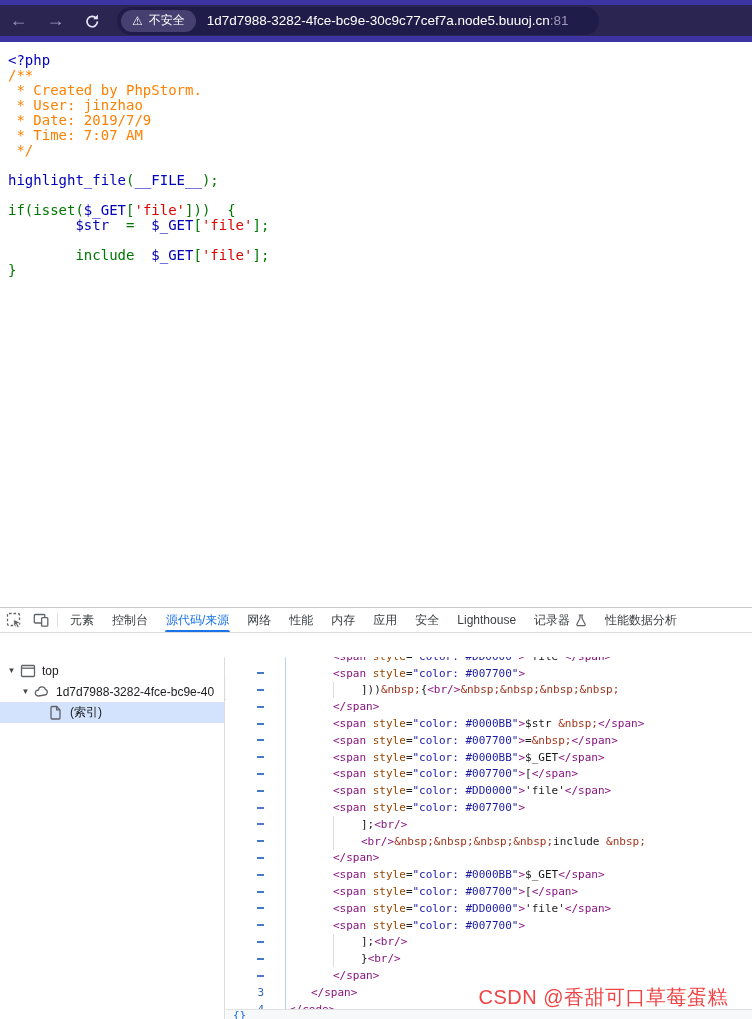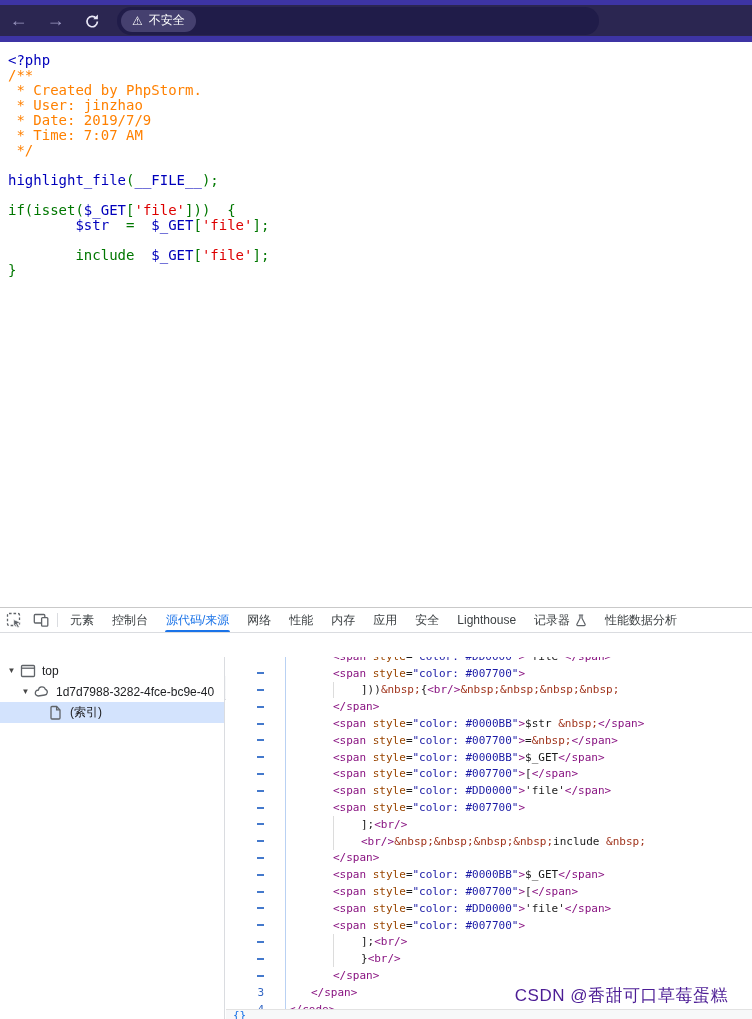--- a/index.html
+++ b/index.html
@@ -79,41 +79,42 @@
         display:flex;align-items:center;box-sizing:border-box;
         font-family:"DejaVu Sans Mono",monospace;font-size:11px;}
   .l0{padding-left:3px;} .l1{padding-left:25px;} .l2{padding-left:47px;} .l3{padding-left:75px;}
   .guide{position:absolute;left:47px;top:0;bottom:0;width:1px;background:#dcdcdc;}
 
   .status{position:absolute;left:226px;right:0;bottom:0;height:10px;background:#f7f8f9;
           border-top:1px solid #e2e2e2;overflow:hidden;box-sizing:border-box;}
   .pp{position:absolute;left:7px;top:-1px;color:#1a73e8;
       font-family:"DejaVu Sans Mono",monospace;font-size:11px;}
 
-  .watermark{position:absolute;top:984px;right:24px;font-size:17px;color:#4c1d95;
+  .watermark{position:absolute;top:984px;right:24px;font-size:20px;color:#ef4444;
              letter-spacing:.5px;pointer-events:none;}
 </style>
 </head>
 <body>
 
 <div class="browser-top">
   <div class="toolbar-inner">
     <span class="nav-btn">←</span>
     <span class="nav-btn">→</span>
     <span class="reload-btn">
       <svg width="16" height="16" viewBox="0 0 16 16">
         <path d="M13.2 5.2 A5.2 5.2 0 1 0 14.4 8.6" fill="none" stroke="#e8e6f6" stroke-width="1.7"></path>
         <polygon points="14.9,1.6 14.9,6.2 10.3,6.2" fill="#e8e6f6"></polygon>
       </svg>
     </span>
     <div class="address-pill">
       <span class="sec-chip">
         <span class="warn-glyph">⚠</span>
         <span>不安全</span>
       </span>
+      <span class="url-text"><span>1d7d7988-3282-4fce-bc9e-30c9c77cef7a.node5.buuoj.cn</span><span class="url-port">:81</span></span>
     </div>
   </div>
 </div>
 
 <div class="page">
   <pre id="php-code"><div class="php-line"><span style="color: rgb(0, 0, 187);">&lt;?php</span></div><div class="php-line"><span style="color: rgb(255, 128, 0);">/**</span></div><div class="php-line"><span style="color: rgb(255, 128, 0);"> * Created by PhpStorm.</span></div><div class="php-line"><span style="color: rgb(255, 128, 0);"> * User: jinzhao</span></div><div class="php-line"><span style="color: rgb(255, 128, 0);"> * Date: 2019/7/9</span></div><div class="php-line"><span style="color: rgb(255, 128, 0);"> * Time: 7:07 AM</span></div><div class="php-line"><span style="color: rgb(255, 128, 0);"> */</span></div><div class="php-line">&nbsp;</div><div class="php-line"><span style="color: rgb(0, 0, 187);">highlight_file</span><span style="color: rgb(0, 119, 0);">(</span><span style="color: rgb(0, 0, 187);">__FILE__</span><span style="color: rgb(0, 119, 0);">);</span></div><div class="php-line">&nbsp;</div><div class="php-line"><span style="color: rgb(0, 119, 0);">if(isset(</span><span style="color: rgb(0, 0, 187);">$_GET</span><span style="color: rgb(0, 119, 0);">[</span><span style="color: rgb(221, 0, 0);">'file'</span><span style="color: rgb(0, 119, 0);">]))  {</span></div><div class="php-line"><span style="color: rgb(0, 119, 0);">        </span><span style="color: rgb(0, 0, 187);">$str  </span><span style="color: rgb(0, 119, 0);">=  </span><span style="color: rgb(0, 0, 187);">$_GET</span><span style="color: rgb(0, 119, 0);">[</span><span style="color: rgb(221, 0, 0);">'file'</span><span style="color: rgb(0, 119, 0);">];</span></div><div class="php-line">&nbsp;</div><div class="php-line"><span style="color: rgb(0, 119, 0);">        </span><span style="color: rgb(0, 119, 0);">include  </span><span style="color: rgb(0, 0, 187);">$_GET</span><span style="color: rgb(0, 119, 0);">[</span><span style="color: rgb(221, 0, 0);">'file'</span><span style="color: rgb(0, 119, 0);">];</span></div><div class="php-line"><span style="color: rgb(0, 119, 0);">}</span></div></pre>
 </div>
 
 <div class="devtools">
 

